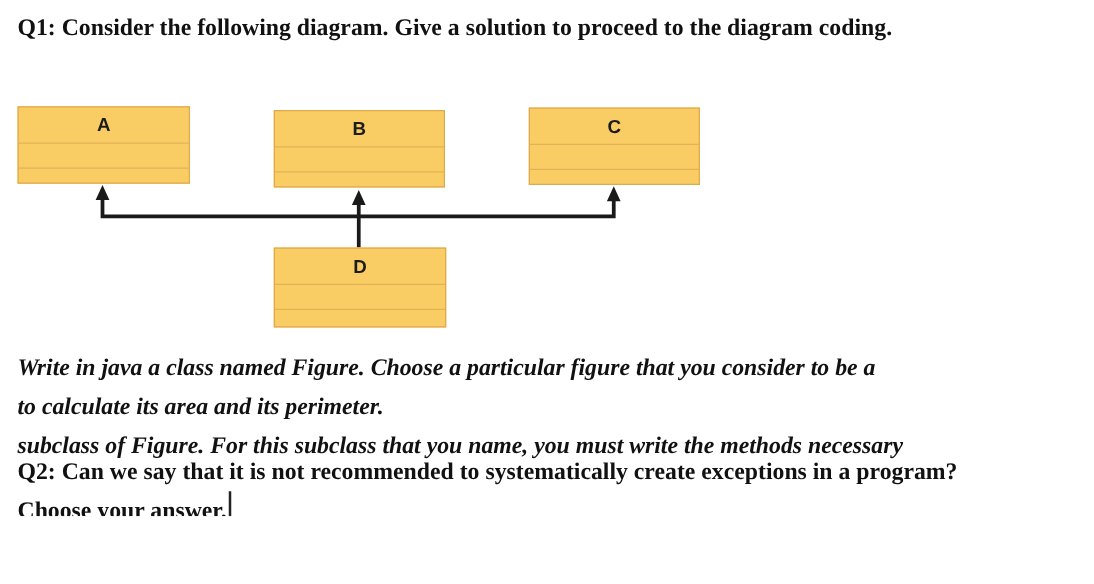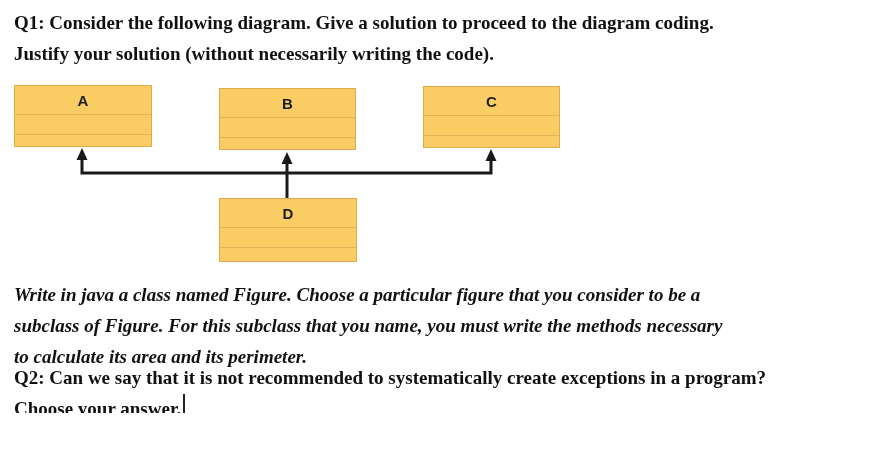--- a/index.html
+++ b/index.html
@@ -84,21 +84,20 @@
   }
   .cb-bot { flex: 1; }
 </style>
 </head>
 <body>
 
 <div class="page">
 
   <div class="para para-q1">
     <div class="line">Q1: Consider the following diagram. Give a solution to proceed to the diagram coding.</div>
-    <div class="line">Justify your solution (without necessarily writing the code).</div>
   </div>
 
   <div class="diagram">
     <svg class="arrows" viewBox="0 80 620 200" xmlns="http://www.w3.org/2000/svg">
       <path class="arrow-line" d="M 82 160 L 82 173 L 491 173 L 491 160"></path>
       <path class="arrow-line" d="M 287 163 L 287 198"></path>
       <polygon class="arrow-head" points="82,148 76.5,160 87.5,160"></polygon>
       <polygon class="arrow-head" points="287,152 281.5,164 292.5,164"></polygon>
       <polygon class="arrow-head" points="491,149 485.5,161 496.5,161"></polygon>
     </svg>
@@ -131,22 +130,22 @@
       <div class="cb-title">
         <span>D</span>
       </div>
       <div class="cb-mid"></div>
       <div class="cb-bot"></div>
     </div>
   </div>
 
   <div class="para para-figure">
     <div class="line">Write in java a class named Figure. Choose a particular figure that you consider to be a</div>
+    <div class="line">to calculate its area and its perimeter.</div>
     <div class="line">subclass of Figure. For this subclass that you name, you must write the methods necessary</div>
-    <div class="line">to calculate its area and its perimeter.</div>
   </div>
 
   <div class="para para-q2">
     <div class="line">Q2: Can we say that it is not recommended to systematically create exceptions in a program?</div>
     <div class="line"><span>Choose your answer.</span><span class="caret"></span></div>
   </div>
 
 </div>
 
 </body></html>

